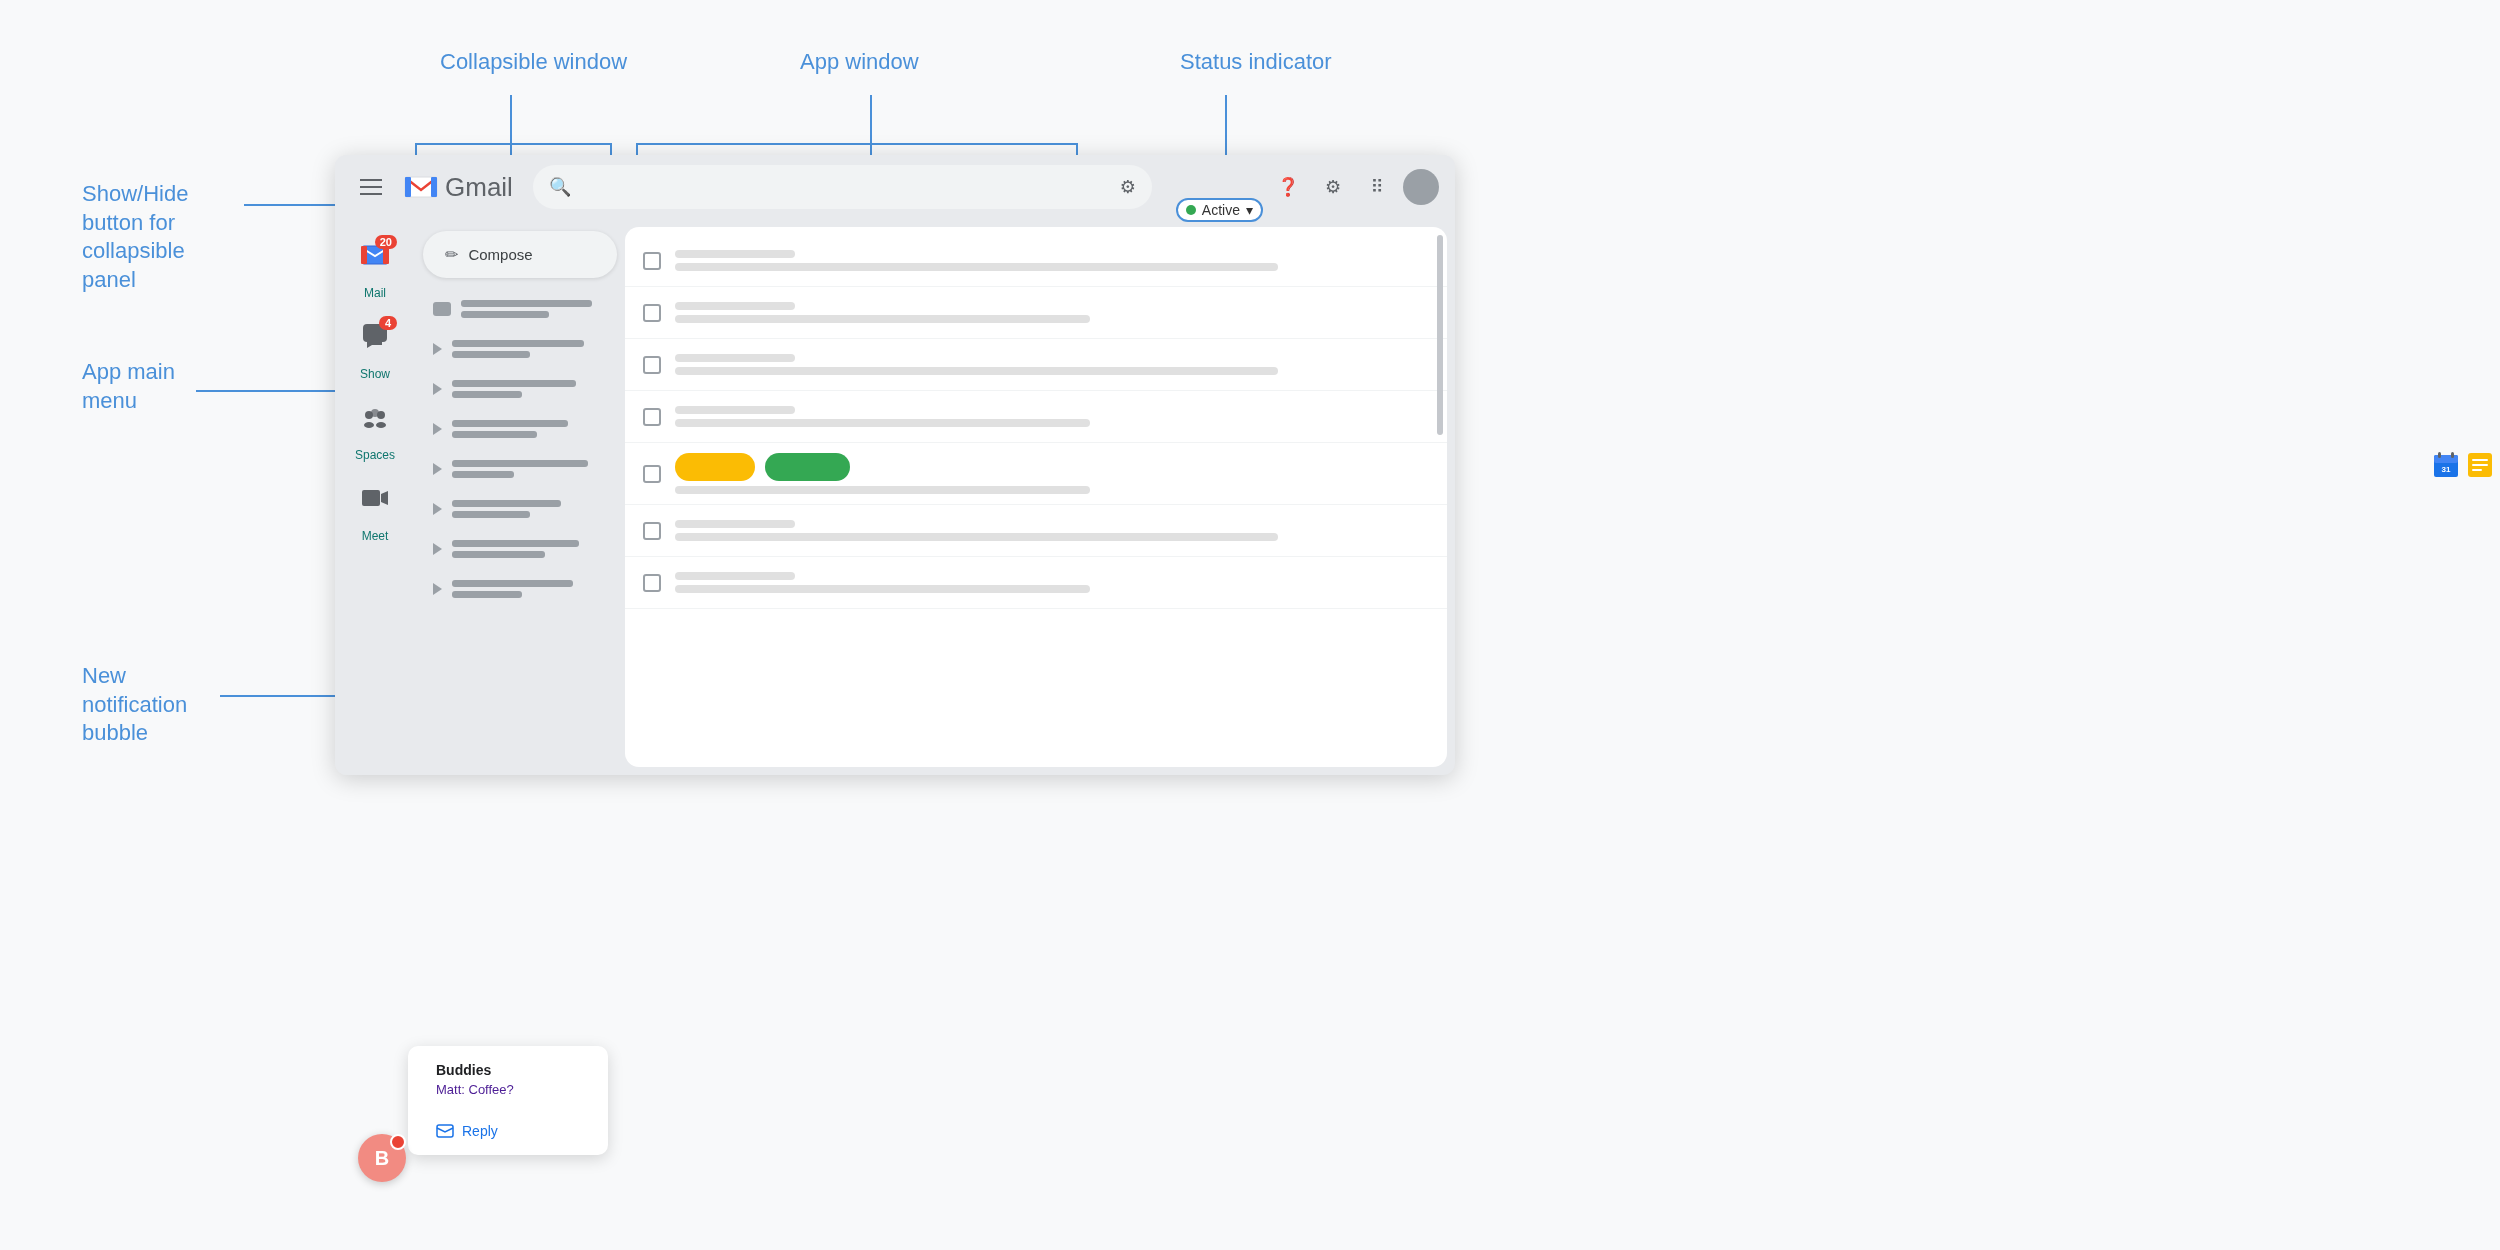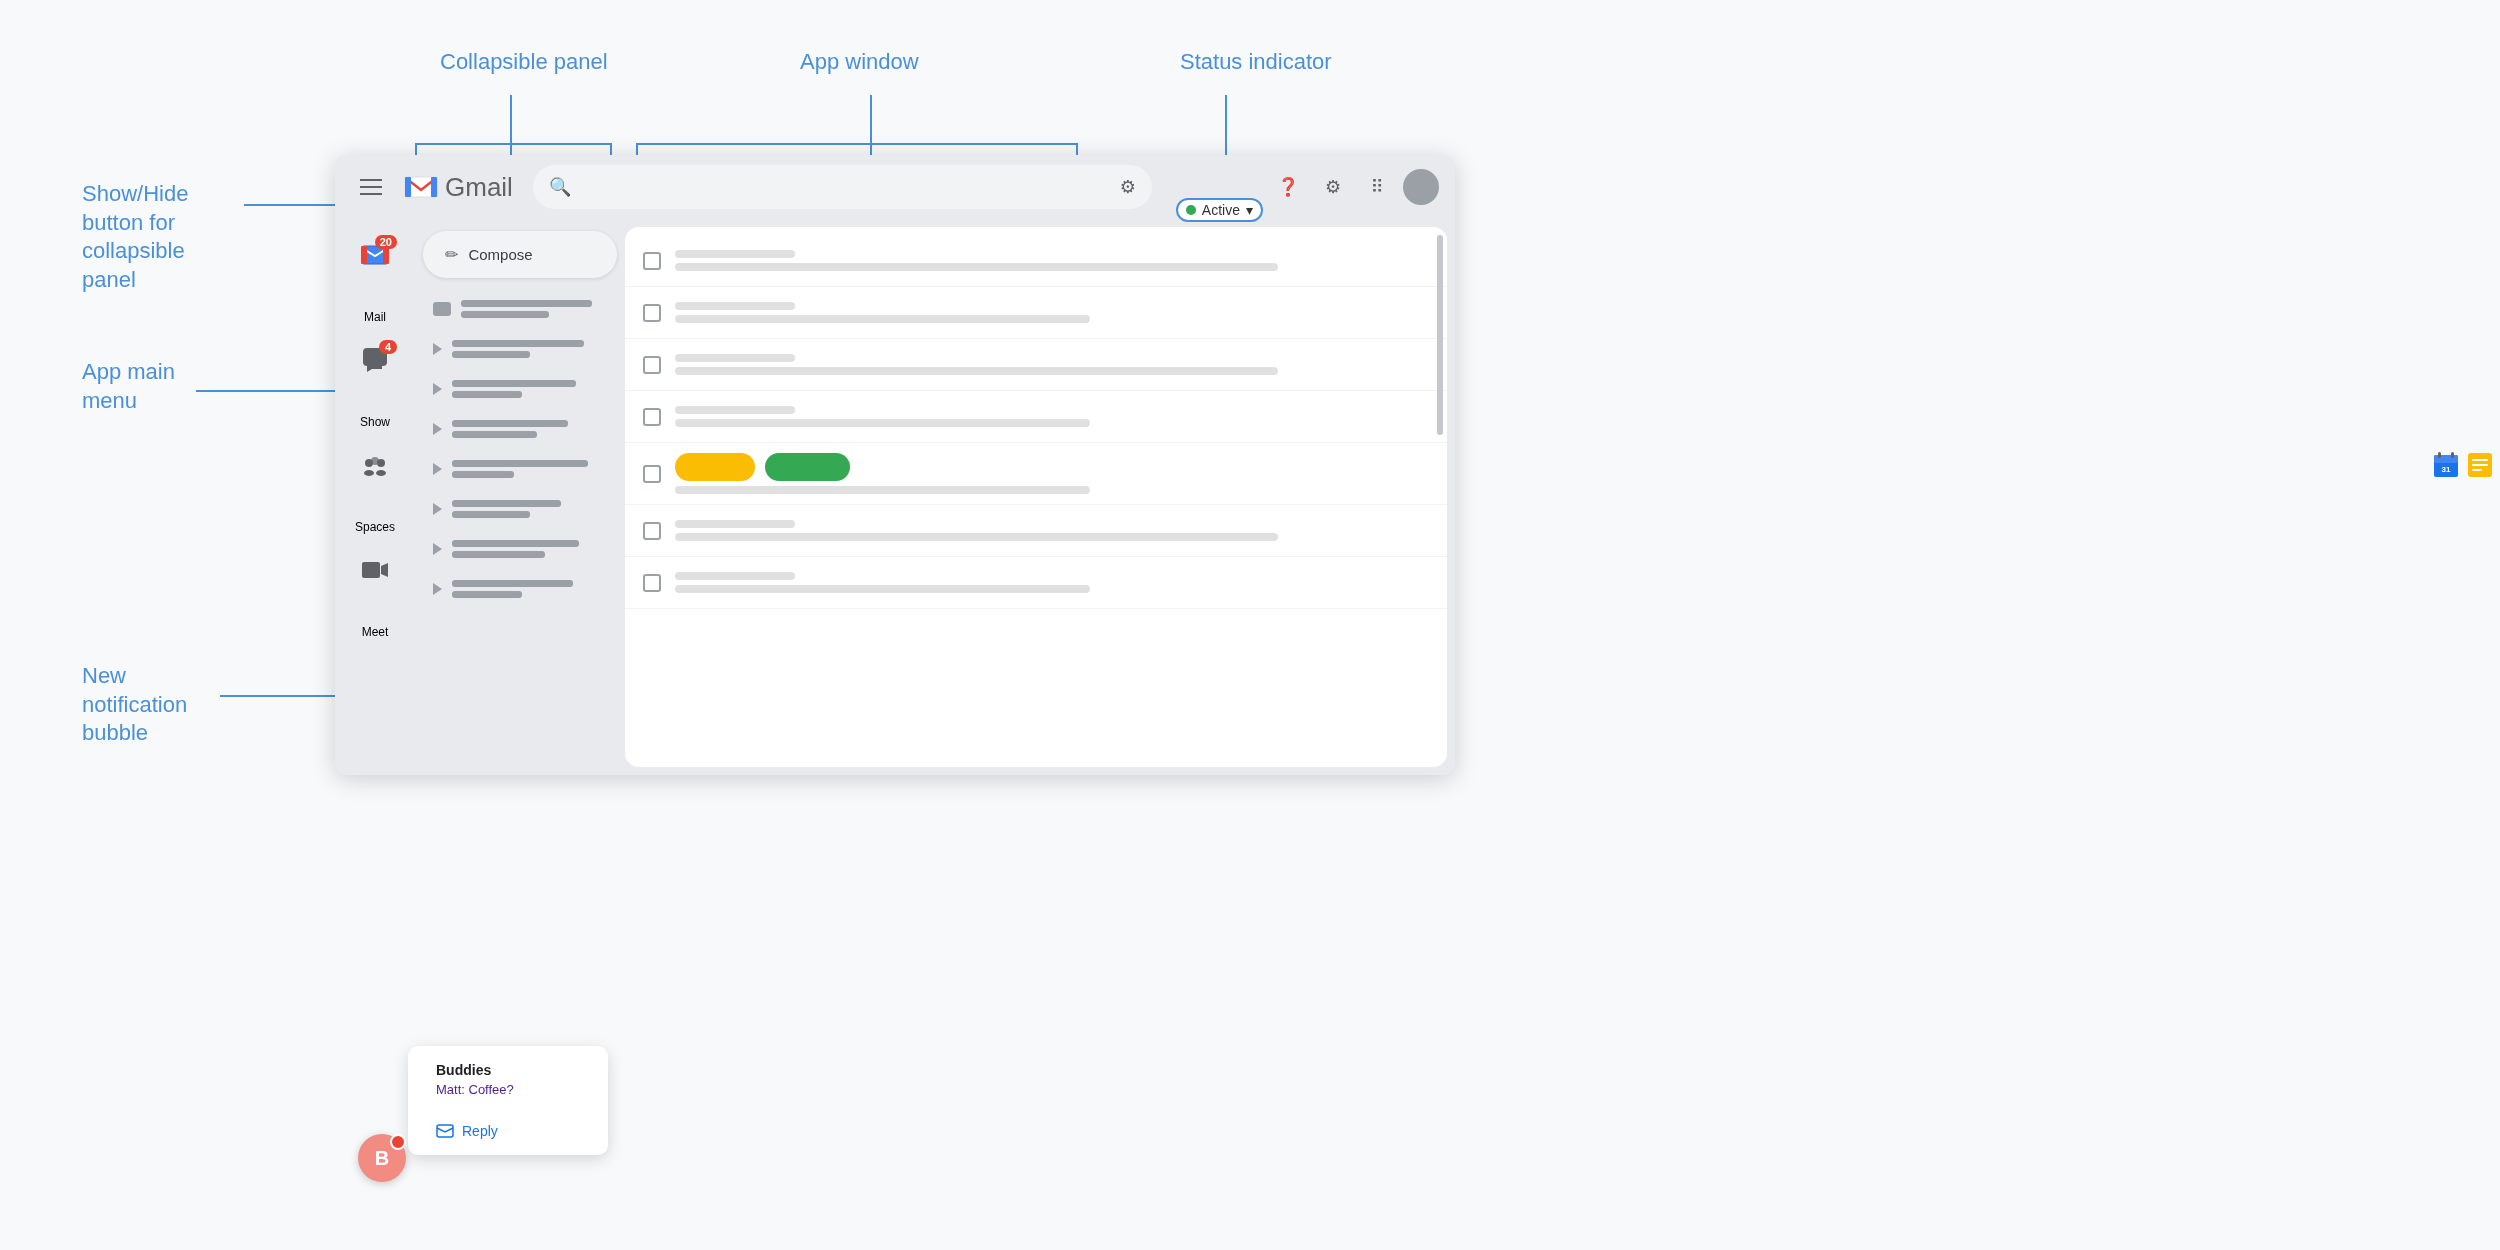--- a/index.html
+++ b/index.html
@@ -194,23 +194,22 @@
       color: #fff;
       border-radius: 10px;
       font-size: 11px;
       padding: 1px 5px;
       font-weight: 600;
       min-width: 18px;
       text-align: center;
     }
     .nav-label {
       font-size: 12px;
-      color: #000000;
+      color: #0f766e;
       text-align: center;
-      margin-top: 24px;
     }
 
     
     .collapsible-panel {
       width: 210px;
       background: #e8eaed;
       padding: 12px 8px;
       flex-shrink: 0;
       display: flex;
       flex-direction: column;
@@ -460,21 +459,21 @@
     }
     .label-status-indicator {
       top: 48px;
       left: 1180px;
     }
   </style>
 </head>
 <body>
 
 <div class="annotation label-collapsible-panel">
-  <span>Collapsible panel</span>
+  <span>Collapsible window</span>
 </div>
 
 <div style="position:absolute;top:95px;left:510px;width:2px;height:62px;background:#4a90d9;"></div>
 <div style="position:absolute;top:155px;left:506px;width:10px;height:10px;border-radius:50%;background:#4a90d9;"></div>
 
 <div style="position:absolute;top:143px;left:415px;width:195px;height:2px;background:#4a90d9;"></div>
 <div style="position:absolute;top:143px;left:415px;width:2px;height:14px;background:#4a90d9;"></div>
 <div style="position:absolute;top:143px;left:610px;width:2px;height:14px;background:#4a90d9;"></div>
 
 <div class="annotation label-app-window">

